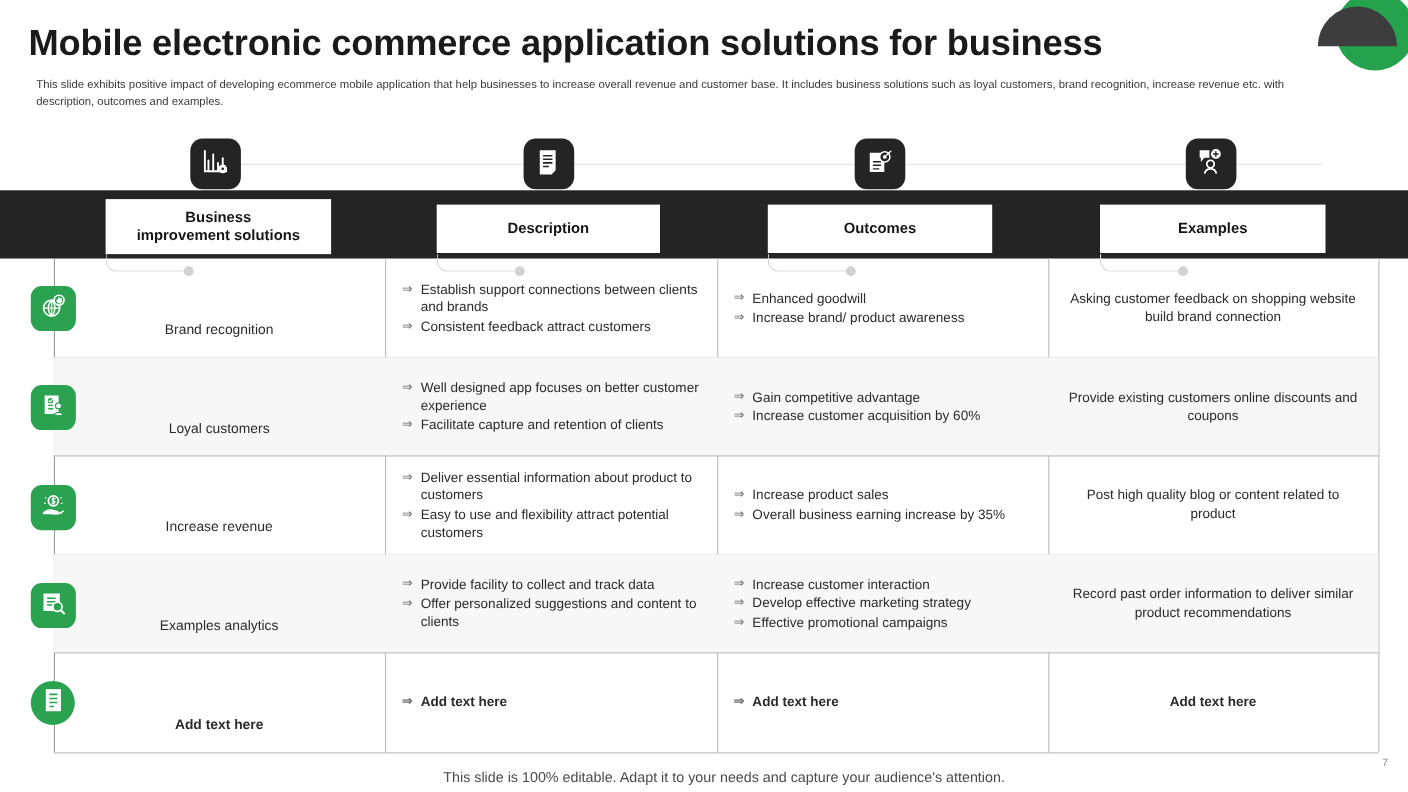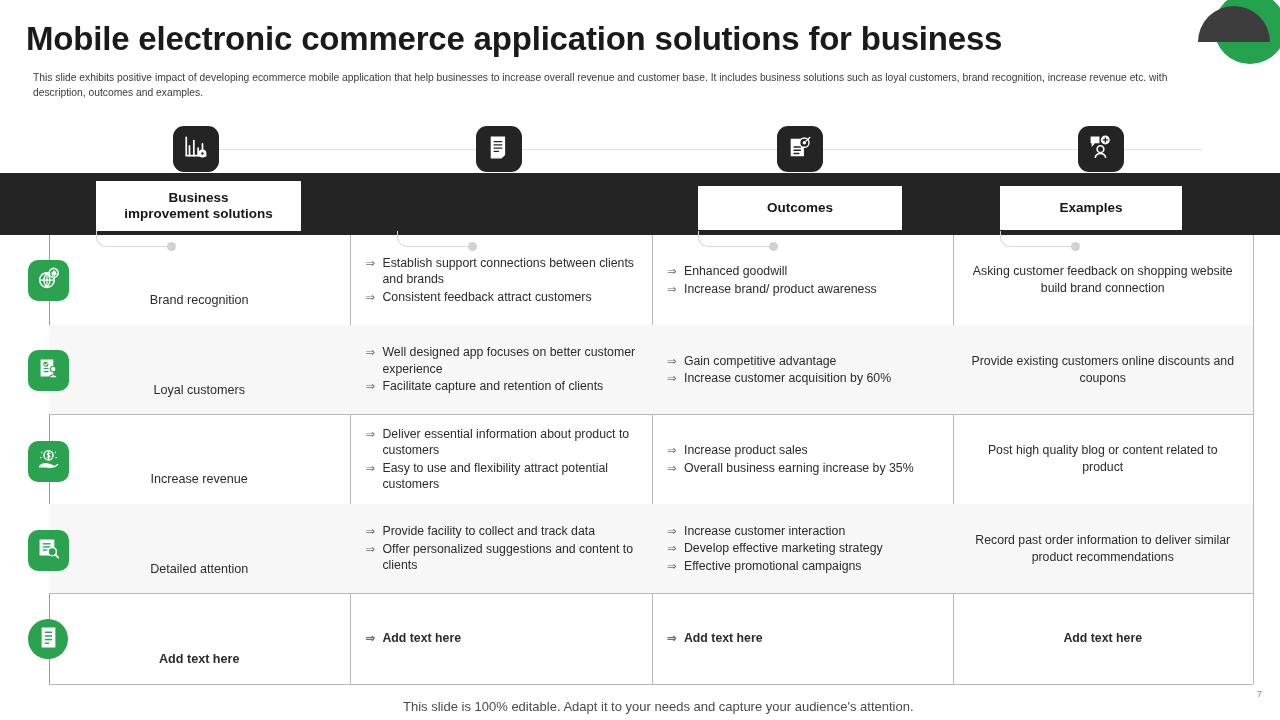--- a/index.html
+++ b/index.html
@@ -187,24 +187,27 @@
   </div>
 
   <div class="band"></div>
 
   <div class="tab two-line" style="left:96px; width:205px;">
     <div>
       <div>Business</div>
       <div>improvement solutions</div>
     </div>
   </div>
+  <div class="tab" style="left:397px; width:203px;">
+    <span>Description</span>
+  </div>
   <div class="tab" style="left:698px; width:204px;">
     <span>Outcomes</span>
   </div>
-  <div class="tab" style="left:1000px; width:182px;">
+  <div class="tab" style="left:1000px; width:205px;">
     <span>Examples</span>
   </div>
 
   <div class="connector" style="left:96px; top:231px; width:84px; height:22px;">
     <div class="hook"></div>
     <div class="dot"></div>
   </div>
   <div class="connector" style="left:397px; top:231px; width:84px; height:22px;">
     <div class="hook"></div>
     <div class="dot"></div>
@@ -310,21 +313,21 @@
           <path d="M13.4 6.2 a1.7 1.7 0 0 0 -2.6 0.5 c0 1.6 2.6 0.9 2.6 2.5 a1.7 1.7 0 0 1 -2.6 0.5 M12 5.2 V10.9" stroke="#ffffff" stroke-width="1.1" stroke-linecap="round"></path>
           <path d="M5 4.6 L5.7 5.9 M19 4.6 L18.3 5.9 M4 10 L5.4 10.2 M20 10 L18.6 10.2" stroke="#ffffff" stroke-width="1"></path>
           <path d="M3 19 c2.5-3 6-3.6 9-2.6 l3.6 1.1 c1.2 0.4 1 1.9-0.3 1.9 H11" fill="#ffffff" stroke="#ffffff" stroke-width="1.2" stroke-linejoin="round"></path>
           <path d="M3 19 H16 c2.5 0 4-1.2 5-2.4" stroke="#ffffff" stroke-width="1.3" fill="none"></path>
         </svg>
       </span>
     </div>
 
     <div class="row alt" style="top:269px; height:89px;">
       <div class="hsep"></div>
-      <div class="cell c-label">Detailed attention</div>
+      <div class="cell c-label">Examples analytics</div>
       <div class="cell c-desc">
         <ul class="bullets">
           <li><span class="arw">⇒</span><span>Provide  facility to collect and track data</span></li>
           <li><span class="arw">⇒</span><span>Offer  personalized  suggestions and content to clients</span></li>
         </ul>
       </div>
       <div class="cell c-out">
         <ul class="bullets">
           <li><span class="arw">⇒</span><span>Increase customer interaction</span></li>
           <li><span class="arw">⇒</span><span>Develop  effective  marketing strategy</span></li>

